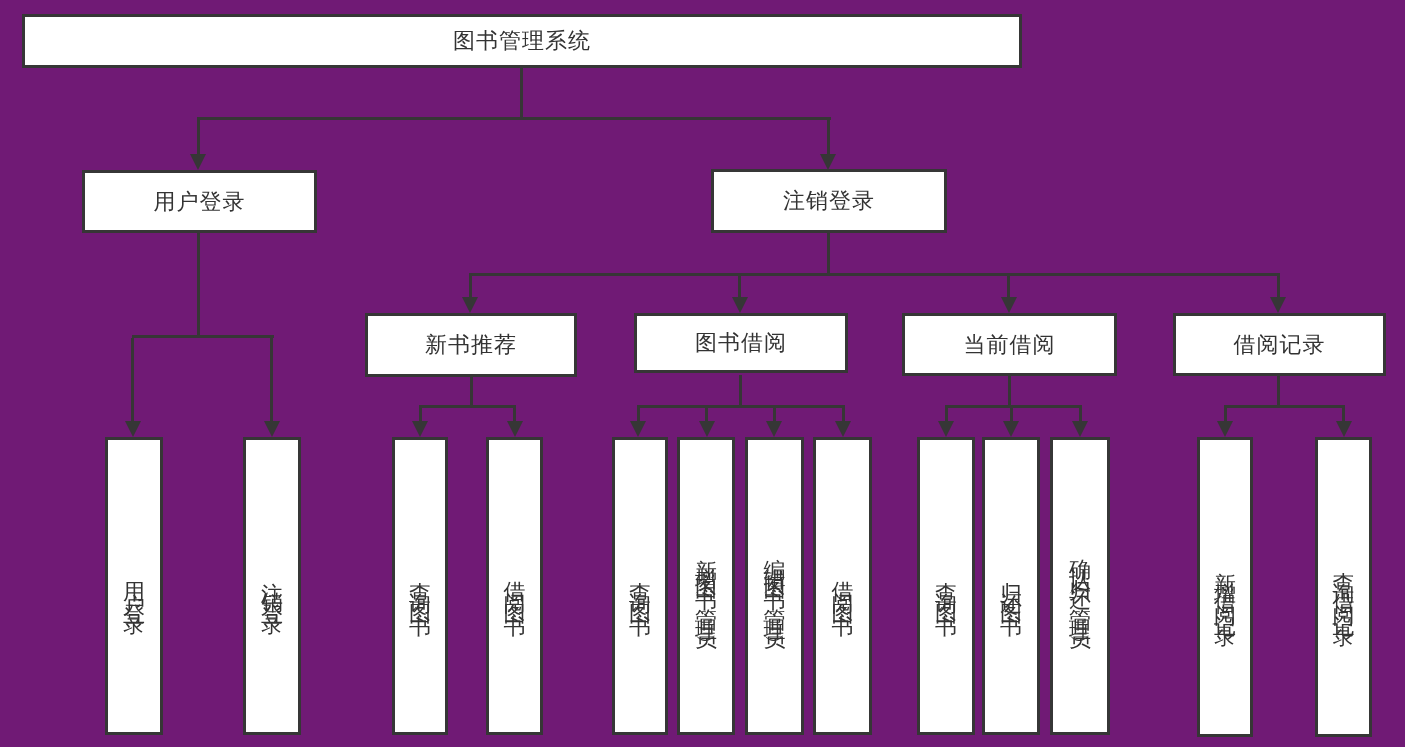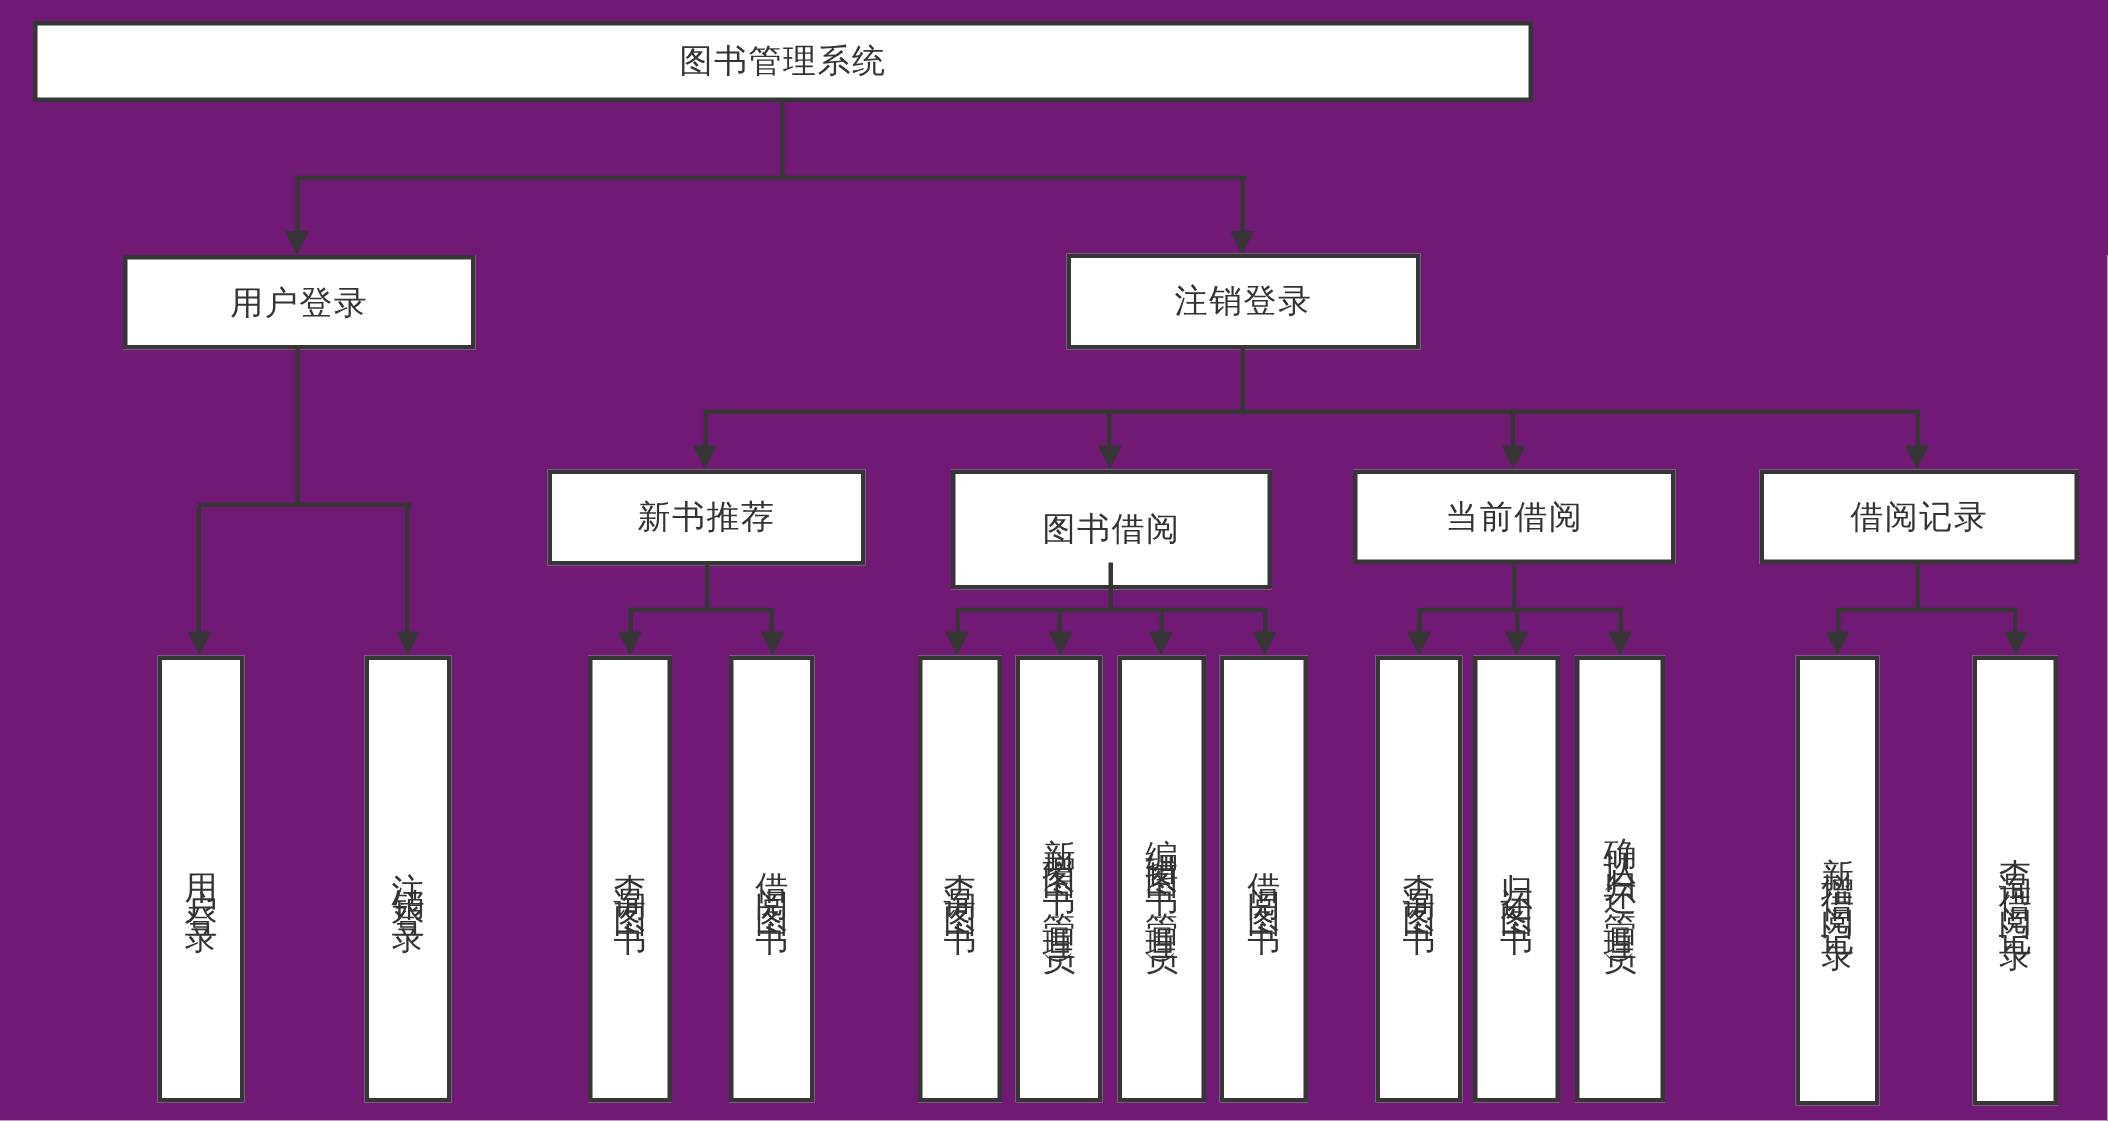--- a/index.html
+++ b/index.html
@@ -74,21 +74,21 @@
   <div class="vl" style="left:738px;  top:276px; height:25px;"></div>
   <div class="ah" style="left:732px;  top:297px;"></div>
   <div class="vl" style="left:1007px; top:276px; height:25px;"></div>
   <div class="ah" style="left:1001px; top:297px;"></div>
   <div class="vl" style="left:1277px; top:276px; height:25px;"></div>
   <div class="ah" style="left:1270px; top:297px;"></div>
 
   <div class="box" style="left:365px; top:313px; width:212px; height:64px;">
     <span class="hlabel">新书推荐</span>
   </div>
-  <div class="box" style="left:634px; top:313px; width:214px; height:80px;">
+  <div class="box" style="left:634px; top:313px; width:214px; height:60px;">
     <span class="hlabel">图书借阅</span>
   </div>
   <div class="box" style="left:1173px; top:313px; width:213px; height:63px;">
     <span class="hlabel">借阅记录</span>
   </div>
   <div class="box" style="left:902px; top:313px; width:215px; height:63px;">
     <span class="hlabel">当前借阅</span>
   </div>
 
   <div class="vl" style="left:470px; top:375px; height:32px;"></div>

